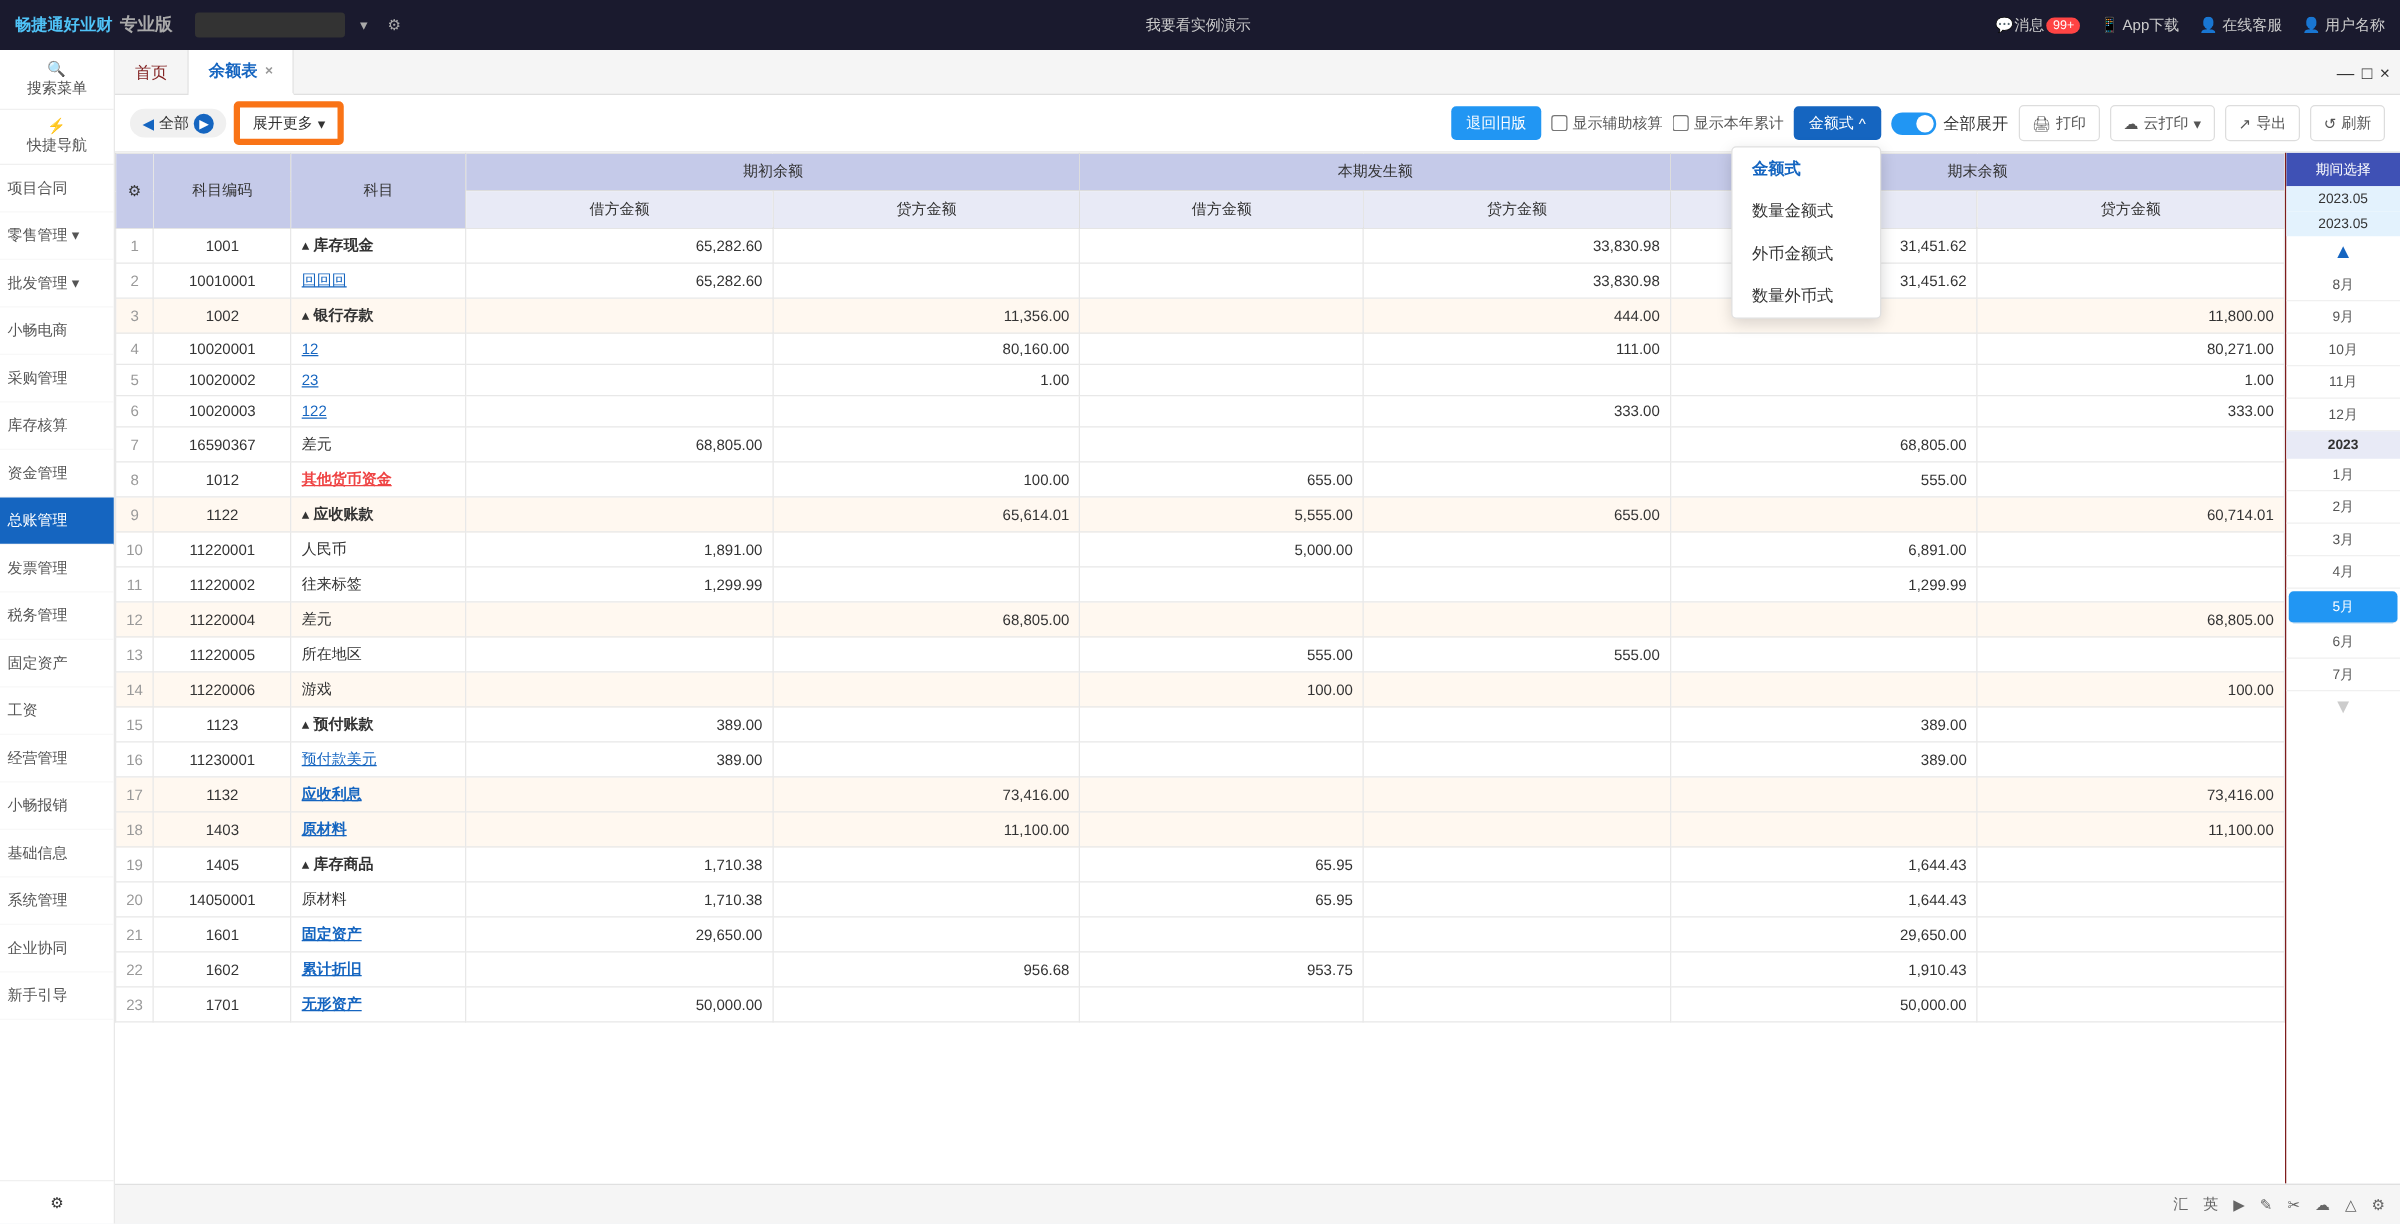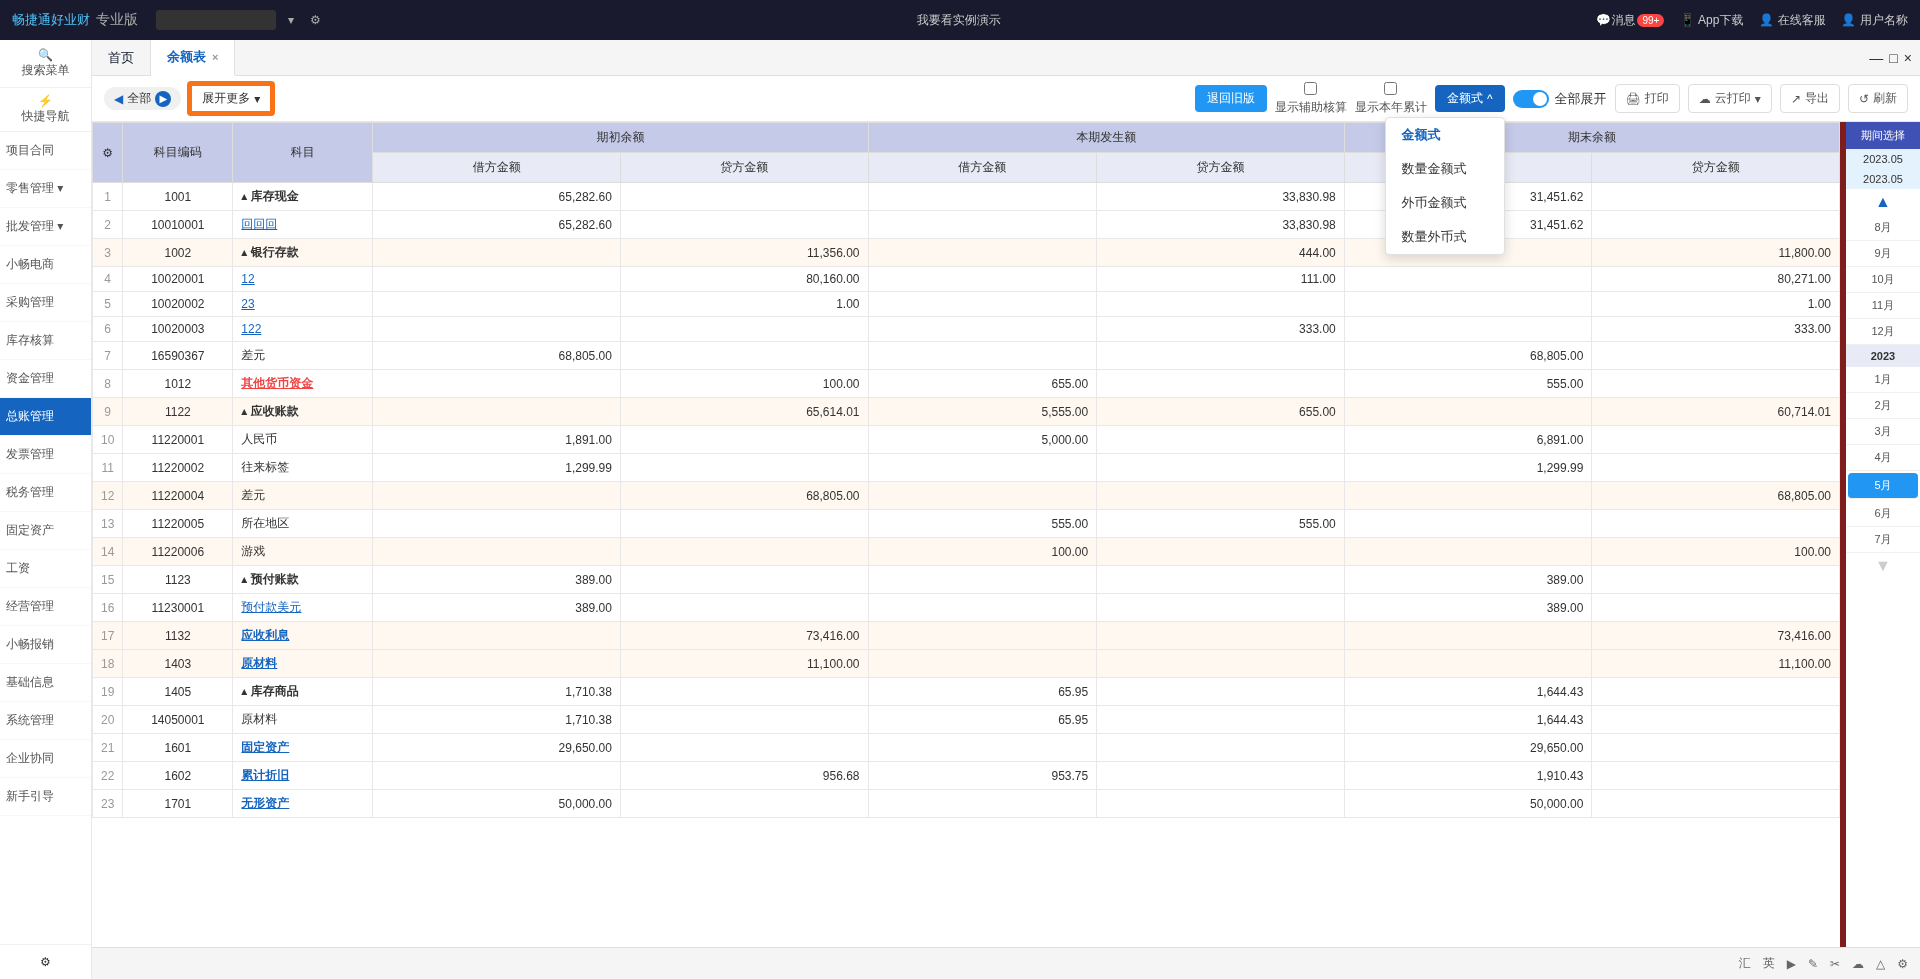--- a/index.html
+++ b/index.html
@@ -1,21 +1,21 @@
 <!DOCTYPE html>
 <html><head>
   <meta charset="utf-8">
   <style>
     * { box-sizing: border-box; margin: 0; padding: 0; }
     body { font-family: 'Microsoft YaHei', sans-serif; font-size: 12px; background: #f0f2f5; color: #333; overflow: hidden; height: 979px; }
 
     
     .top-bar { height: 40px; background: #1a1a2e; display: flex; align-items: center; justify-content: space-between; padding: 0 12px; color: #fff; }
     .top-bar-left { display: flex; align-items: center; gap: 8px; }
-    .app-logo { display: flex; align-items: center; gap: 6px; font-size: 13px; font-weight: normal; color: #4fc3f7; }
+    .app-logo { display: flex; align-items: center; gap: 6px; font-size: 13px; font-weight: bold; color: #4fc3f7; }
     .app-logo-subtitle { font-size: 14px; color: #aaa; }
     .top-bar-center { display: flex; align-items: center; gap: 16px; font-size: 12px; color: #ccc; }
     .top-bar-right { display: flex; align-items: center; gap: 16px; font-size: 12px; color: #ccc; }
     .badge { background: #ff4444; color: #fff; border-radius: 8px; padding: 1px 5px; font-size: 10px; margin-left: 2px; }
 
     
     .main-layout { display: flex; height: calc(979px - 40px); }
 
     
     .sidebar { width: 92px; background: #fff; border-right: 1px solid #e8e8e8; display: flex; flex-direction: column; }
@@ -26,31 +26,31 @@
     .sidebar-bottom { margin-top: auto; padding: 10px 6px; text-align: center; border-top: 1px solid #f0f0f0; }
 
     
     .content { flex: 1; display: flex; flex-direction: column; overflow: hidden; }
 
     
     .tab-bar { height: 36px; background: #f5f5f5; border-bottom: 1px solid #e0e0e0; display: flex; align-items: center; padding: 0 0; position: relative; }
     .tab-item { height: 36px; display: flex; align-items: center; padding: 0 16px; font-size: 13px; cursor: pointer; border-right: 1px solid #e0e0e0; color: #555; }
     .tab-item.active { background: #fff; color: #1565c0; font-weight: bold; border-bottom: 2px solid #fff; }
     .tab-close { margin-left: 6px; color: #999; font-size: 11px; }
-    .tab-home { padding: 0 16px; color: #0f172a; }
+    .tab-home { padding: 0 16px; color: #7f1d1d; }
     .tab-bar-right { position: absolute; right: 8px; display: flex; gap: 6px; }
 
     
     .toolbar { height: 46px; background: #fff; border-bottom: 1px solid #e8e8e8; display: flex; align-items: center; padding: 0 12px; gap: 8px; }
     .toolbar-left { display: flex; align-items: center; gap: 6px; }
     .all-tag { display: flex; align-items: center; gap: 4px; background: #f0f0f0; border-radius: 12px; padding: 3px 10px; font-size: 12px; cursor: pointer; }
     .expand-btn { display: flex; align-items: center; gap: 4px; border: 5px solid #f97316; border-radius: 4px; padding: 4px 10px; font-size: 12px; cursor: pointer; background: #fff; }
     .toolbar-right { margin-left: auto; display: flex; align-items: center; gap: 8px; }
     .btn-back { background: #2196f3; color: #fff; border: none; border-radius: 4px; padding: 5px 12px; font-size: 12px; cursor: pointer; }
-    .checkbox-label { display: flex; align-items: center; gap: 4px; font-size: 12px; color: #555; cursor: pointer; flex-direction: column; }
+    .checkbox-label { display: flex; align-items: center; gap: 4px; font-size: 12px; color: #555; cursor: pointer; }
     .btn-type { background: #1565c0; color: #fff; border: none; border-radius: 4px; padding: 5px 12px; font-size: 12px; cursor: pointer; display: flex; align-items: center; gap: 4px; position: relative; }
     .btn-outline { background: #fff; color: #555; border: 1px solid #ddd; border-radius: 4px; padding: 5px 10px; font-size: 12px; cursor: pointer; display: flex; align-items: center; gap: 4px; }
     .toggle-switch { display: flex; align-items: center; gap: 6px; font-size: 13px; }
     .toggle { width: 36px; height: 18px; background: #2196f3; border-radius: 9px; position: relative; cursor: pointer; }
     .toggle::after { content: ''; position: absolute; width: 14px; height: 14px; background: #fff; border-radius: 50%; top: 2px; right: 2px; }
 
     
     .dropdown-menu { position: absolute; top: 32px; right: 0; background: #fff; border: 1px solid #e0e0e0; border-radius: 4px; box-shadow: 0 4px 12px rgba(0,0,0,0.15); z-index: 1000; min-width: 120px; }
     .dropdown-item { padding: 8px 16px; font-size: 13px; cursor: pointer; color: #333; }
     .dropdown-item.selected { color: #1565c0; font-weight: bold; }
@@ -64,21 +64,21 @@
     tbody tr td:nth-child(3), tbody tr td:nth-child(4) { font-size: 12px; }
     .num-cell { text-align: right; }
     .code-cell { text-align: center; }
     .highlight-row td { background: #fff8f0 !important; }
     .link-text { color: #1565c0; text-decoration: underline; cursor: pointer; }
 
     
     .row-num { color: #999; text-align: center; width: 30px; }
 
     
-    .right-panel { width: 80px; background: #fff; border-left: 6px solid #7f1d1d; display: flex; flex-direction: column; font-size: 11px; overflow-y: auto; }
+    .right-panel { width: 92px; background: #fff; border-left: 1px solid #7f1d1d; display: flex; flex-direction: column; font-size: 11px; overflow-y: auto; }
     .period-header { background: #3f51b5; color: #fff; text-align: center; padding: 6px 4px; font-size: 11px; cursor: pointer; }
     .period-item { padding: 5px 4px; text-align: center; border-bottom: 1px solid #f0f0f0; cursor: pointer; color: #555; }
     .period-item.active { background: #2196f3; color: #fff; border-radius: 4px; margin: 2px; }
     .period-year { background: #e8eaf6; color: #333; font-weight: bold; text-align: center; padding: 5px 4px; }
     .period-nav { text-align: center; padding: 4px; cursor: pointer; color: #1565c0; font-size: 16px; }
 
     
     .status-bar { height: 32px; background: #f5f5f5; border-top: 1px solid #e0e0e0; display: flex; align-items: center; justify-content: flex-end; padding: 0 12px; gap: 12px; font-size: 12px; color: #666; }
   </style>
 </head>

